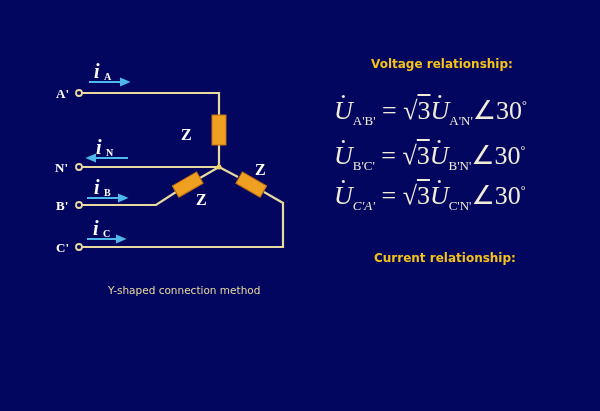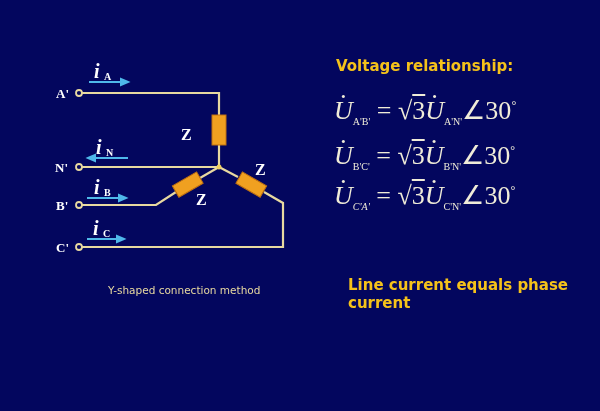--- a/index.html
+++ b/index.html
@@ -1,27 +1,27 @@
 <!DOCTYPE html>
 <html><head>
 <meta charset="utf-8">
 <style>
   html, body { margin:0; padding:0; }
   body { width:600px; height:411px; background:#03065e; position:relative; overflow:hidden; font-family:"Liberation Sans", sans-serif; }
   .stage { position:absolute; left:0; top:0; width:600px; height:411px; background:#03065e; }
   svg.diagram { position:absolute; left:0; top:0; }
   .caption { position:absolute; left:108px; top:284px; color:#e8d9a0; font-family:"DejaVu Sans", sans-serif; font-size:10.5px; }
-  .heading { position:absolute; color:#f5c21a; font-family:"DejaVu Sans", sans-serif; font-weight:bold; font-size:15px; }
+  .heading { position:absolute; color:#f5c21a; font-family:"DejaVu Sans", sans-serif; font-weight:bold; font-size:12px;margin-left:35px; }
   .h-volt { left:336px; top:57px; }
   .h-curr { left:339px; top:251px; }
   .h-line { left:348px; top:276px; }
   .eq { position:absolute; left:334px; color:#f0ecd8; font-family:"Liberation Serif", serif; font-size:26px; white-space:nowrap; }
   .eq .U { font-style:italic; position:relative; display:inline-block; }
   .eq .U::before { content:"\00B7"; position:absolute; left:50%; top:-14px; transform:translateX(-50%); font-style:normal; font-size:26px; }
-  .eq sub { font-size:10px; vertical-align:-6px; }
+  .eq sub { font-size:13px; vertical-align:-6px; }
   .eq .sqrt { font-size:26px; }
   .eq .three { text-decoration:overline; }
   .eq sup { font-size:12px; }
   .eq1 { top:95px; }
   .eq2 { top:140px; }
   .eq3 { top:180px;text-align:center; }
 </style>
 </head>
 <body>
 
@@ -100,14 +100,14 @@
   <div class="eq eq1">
     <span class="U">U</span><sub>A'B'</sub> = <span class="sqrt">√</span><span class="three">3</span><span class="U">U</span><sub>A'N'</sub>∠30<sup>°</sup>
   </div>
   <div class="eq eq2">
     <span class="U">U</span><sub style="">B'C'</sub> = <span class="sqrt">√</span><span class="three">3</span><span class="U">U</span><sub>B'N'</sub>∠30<sup>°</sup>
   </div>
   <div class="eq eq3">
     <span class="U">U</span><sub style="font-style:italic">C'A'</sub> = <span class="sqrt">√</span><span class="three">3</span><span class="U">U</span><sub>C'N'</sub>∠30<sup>°</sup>
   </div>
 
-  <div class="heading h-line">Line current equals phase current</div>
+  <div class="heading h-curr">Current relationship:</div>
 </div>
 
 </body></html>

